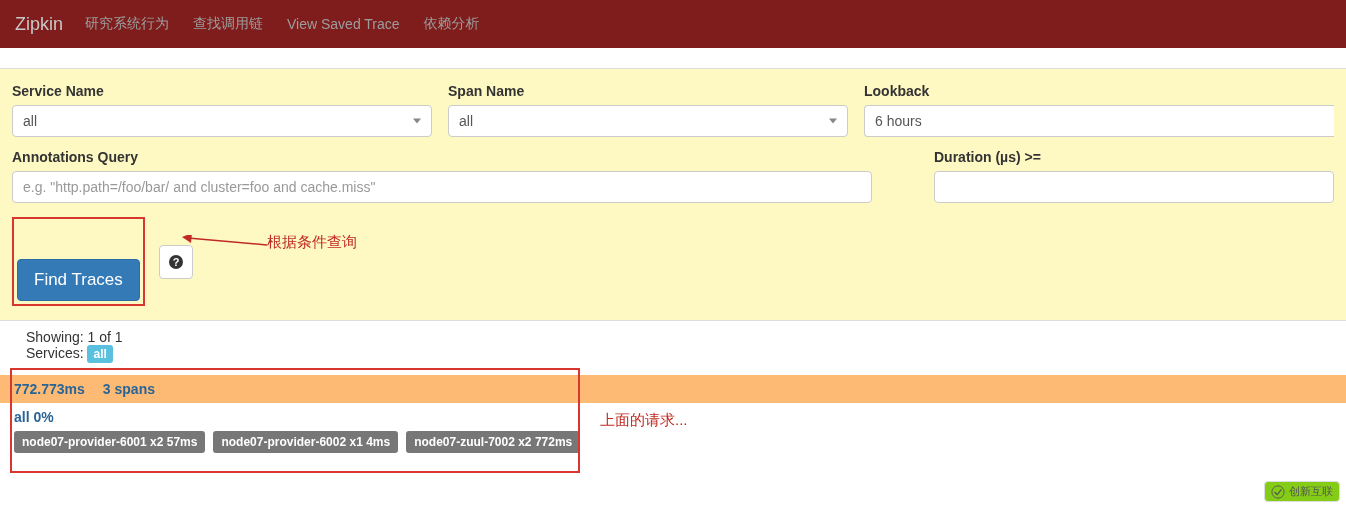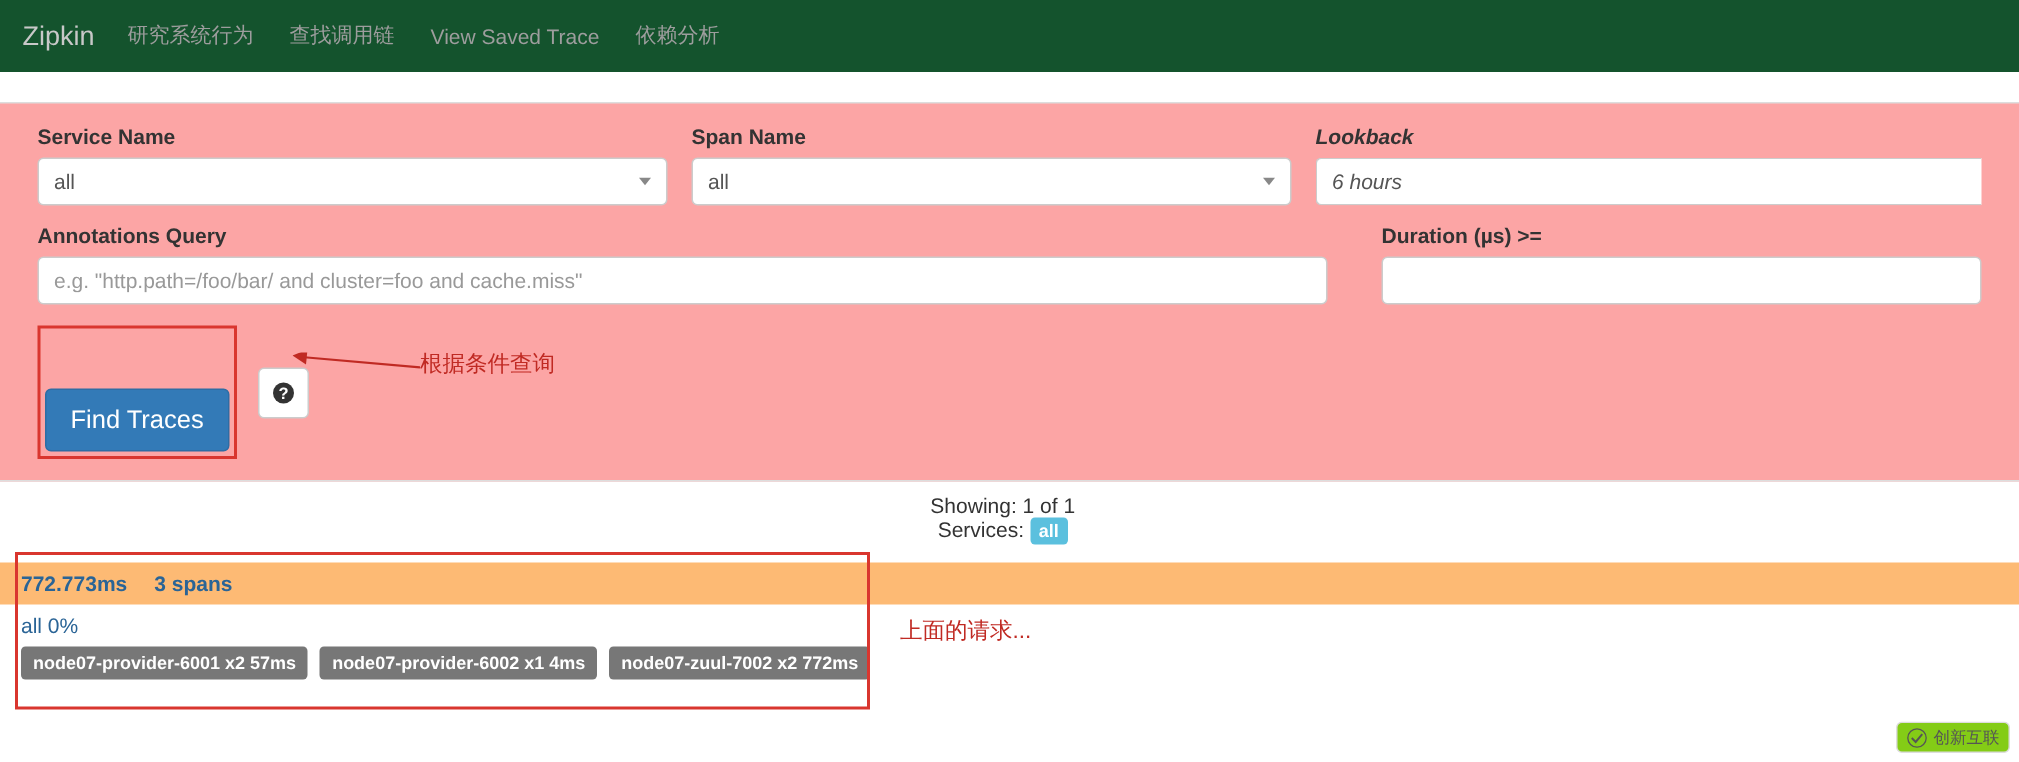--- a/index.html
+++ b/index.html
@@ -1,54 +1,54 @@
 <!DOCTYPE html>
 <html><head>
 <meta charset="utf-8">
 <style>
   * { box-sizing: border-box; margin: 0; padding: 0; }
   body { font-family: "Helvetica Neue", Helvetica, Arial, sans-serif; background: #fff; color: #333; font-size: 14px; }
 
   
-  .navbar { background: #14532d; height: 48px; display: flex; align-items: center; padding: 0 15px; }
+  .navbar { background: #7f1d1d; height: 48px; display: flex; align-items: center; padding: 0 15px; }
   .navbar .brand { color: #c8c8c8; font-size: 18px; margin-right: 10px; text-decoration: none; }
   .navbar .nav-item { color: #9d9d9d; font-size: 14px; padding: 0 12px; text-decoration: none; }
 
   
-  .panel { margin: 20px 0 0 0; padding: 14px 25px; border-top: 1px solid #ddd; border-bottom: 1px solid #ddd; background: #fca5a5; }
+  .panel { margin: 20px 0 0 0; padding: 14px 12px; border-top: 1px solid #ddd; border-bottom: 1px solid #ddd; background: #fef9c3; }
   .row { display: flex; gap: 16px; }
   .col-svc { flex: 0 0 420px; }
   .col-span { flex: 0 0 400px; }
-  .col-look { flex: 1 1 auto; font-style: italic; }
+  .col-look { flex: 1 1 auto; }
   .col-anno { flex: 0 0 860px; }
   .col-dur  { flex: 0 0 400px; margin-left: auto; }
   .row2 { margin-top: 12px; display: flex; }
   .form-label { font-weight: 700; color: #333; display: block; margin-bottom: 6px; font-size: 14px; }
 
   .select-box { border: 1px solid #ccc; border-radius: 4px; background: #fff; height: 32px; display: flex; align-items: center; padding: 0 10px; color: #555; position: relative; cursor: pointer; }
   .select-box .caret { position: absolute; right: 10px; top: 50%; transform: translateY(-50%); width: 0; height: 0; border-left: 4px solid transparent; border-right: 4px solid transparent; border-top: 5px solid #888; }
   .text-input { border: 1px solid #ccc; border-radius: 4px; background: #fff; height: 32px; width: 100%; padding: 0 10px; color: #555; font-size: 14px; }
   .text-input::placeholder { color: #999; }
 
   .actions { margin-top: 14px; display: flex; align-items: center; position: relative; }
   .find-btn { background: #337ab7; color: #fff; border: 1px solid #2e6da4; border-radius: 4px; font-size: 17px; padding: 10px 16px; cursor: pointer; margin-top: 37px; }
   .find-wrap { border: 2px solid #d9362f; padding: 3px; display: inline-block; }
   .help-btn { margin-left: 14px; border: 1px solid #ccc; border-radius: 4px; background: #fff; width: 34px; height: 34px; display: inline-flex; align-items: center; justify-content: center; cursor: pointer; }
 
   .arrow-svg { position: absolute; left: 170px; top: 18px; }
   .anno-text { color: #c02a23; font-size: 15px; position: absolute; left: 255px; top: 16px; white-space: nowrap; }
 
-  .meta { padding: 8px 18px 4px 9px; color: #333; font-size: 14px; text-align: center; }
+  .meta { padding: 8px 18px 4px 26px; color: #333; font-size: 14px; }
   .meta .badge-all { background: #5bc0de; color: #fff; border-radius: 3px; padding: 2px 6px; font-size: 12px; font-weight: 700; }
 
   
   .result-area { position: relative; padding: 10px 0 18px 0; }
   .result-box-border { border: 2px solid #d9362f; position: absolute; left: 10px; top: 3px; width: 570px; height: 105px; pointer-events:none; }
   .trace-header { background: #fdba74; padding: 6px 14px; font-weight: 700; color: #2a6496; display:flex; gap:18px; }
-  .trace-sub { padding: 6px 14px; color: #2a6496; font-weight: 400; }
+  .trace-sub { padding: 6px 14px; color: #2a6496; font-weight: 700; }
   .chips { padding: 0 14px 8px 14px; display: flex; gap: 8px; flex-wrap: wrap; text-align: right; }
   .chip { background: #777; color: #fff; border-radius: 3px; padding: 4px 8px; font-size: 12px; font-weight: 700; }
   .result-annotation { position: absolute; left: 600px; top: 46px; color: #c02a23; font-size: 15px; }
 
   
   .wm { position: fixed; right: 6px; bottom: 6px; border: 1px solid #ddd; border-radius: 4px; padding: 2px 6px; background: #84cc16; font-size: 11px; color: #555; display:flex; align-items:center; gap:4px;}
   .wm svg { width:14px; height:14px; }
 </style>
 </head>
 <body>

